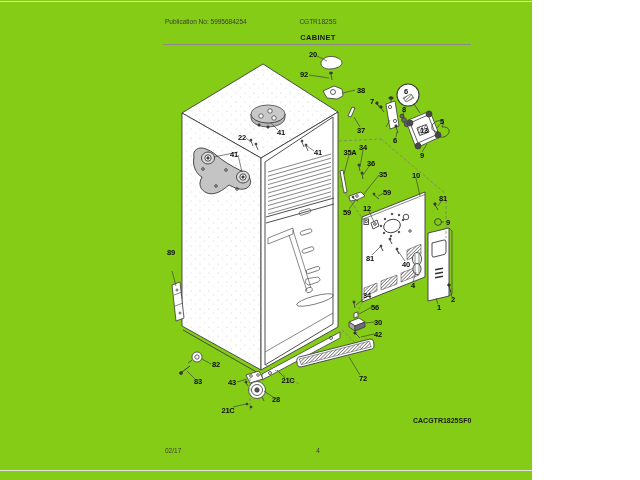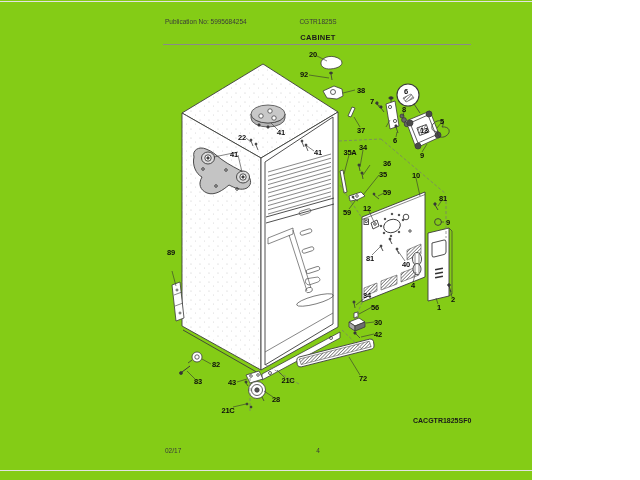--- a/index.html
+++ b/index.html
@@ -339,21 +339,21 @@
   <span class="part-label" style="left:361px;top:130px;">37</span>
   <span class="part-label" style="left:395px;top:140px;">6</span>
   <span class="part-label" style="left:442px;top:121px;">5</span>
   <span class="part-label" style="left:422px;top:155px;">9</span>
   <span class="part-label" style="left:242px;top:137px;">22</span>
   <span class="part-label" style="left:281px;top:132px;">41</span>
   <span class="part-label" style="left:234px;top:154px;">41</span>
   <span class="part-label" style="left:318px;top:152px;">41</span>
   <span class="part-label" style="left:350px;top:152px;">35A</span>
   <span class="part-label" style="left:363px;top:147px;">34</span>
-  <span class="part-label" style="left:387px;top:163px;">36</span>
+  <span class="part-label" style="left:371px;top:163px;">36</span>
   <span class="part-label" style="left:383px;top:174px;">35</span>
   <span class="part-label" style="left:387px;top:192px;">59</span>
   <span class="part-label" style="left:347px;top:212px;">59</span>
   <span class="part-label" style="left:416px;top:175px;">10</span>
   <span class="part-label" style="left:443px;top:198px;">81</span>
   <span class="part-label" style="left:448px;top:222px;">9</span>
   <span class="part-label" style="left:367px;top:208px;">12</span>
   <span class="part-label" style="left:370px;top:258px;">81</span>
   <span class="part-label" style="left:406px;top:264px;">40</span>
   <span class="part-label" style="left:413px;top:285px;">4</span>

